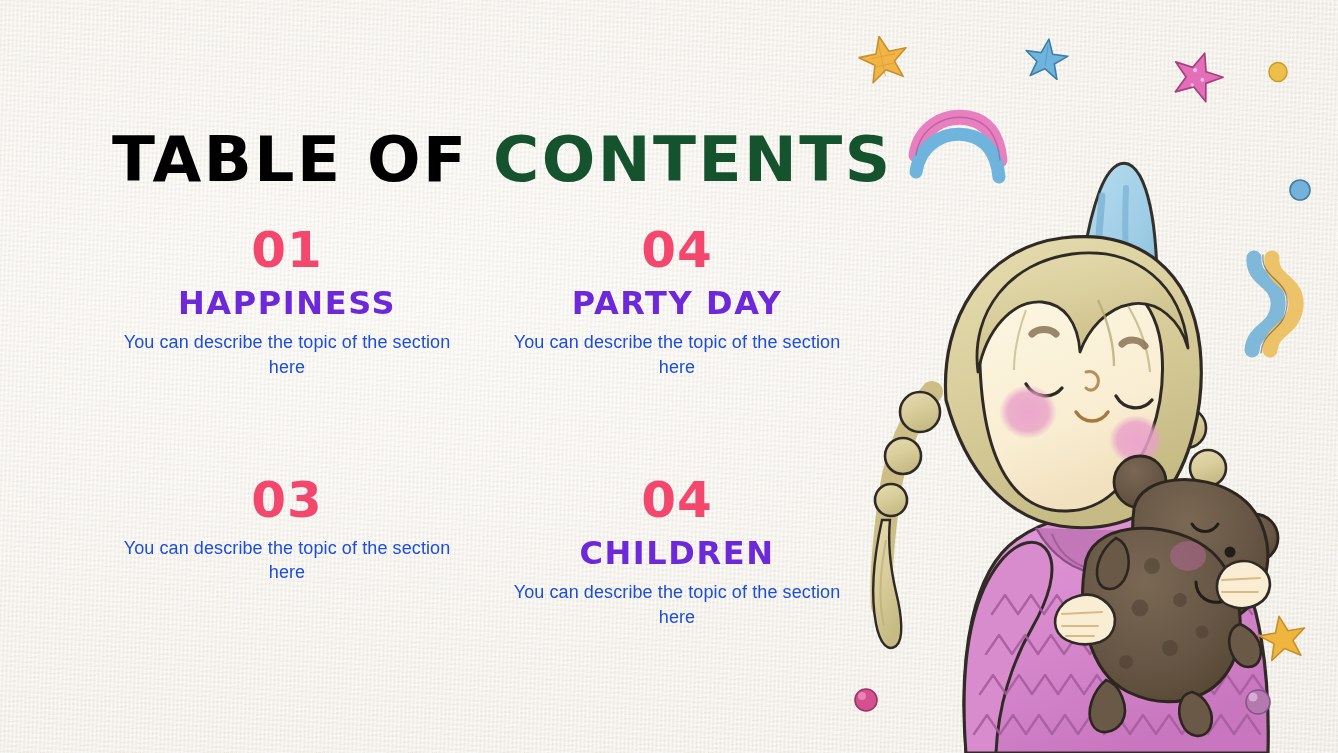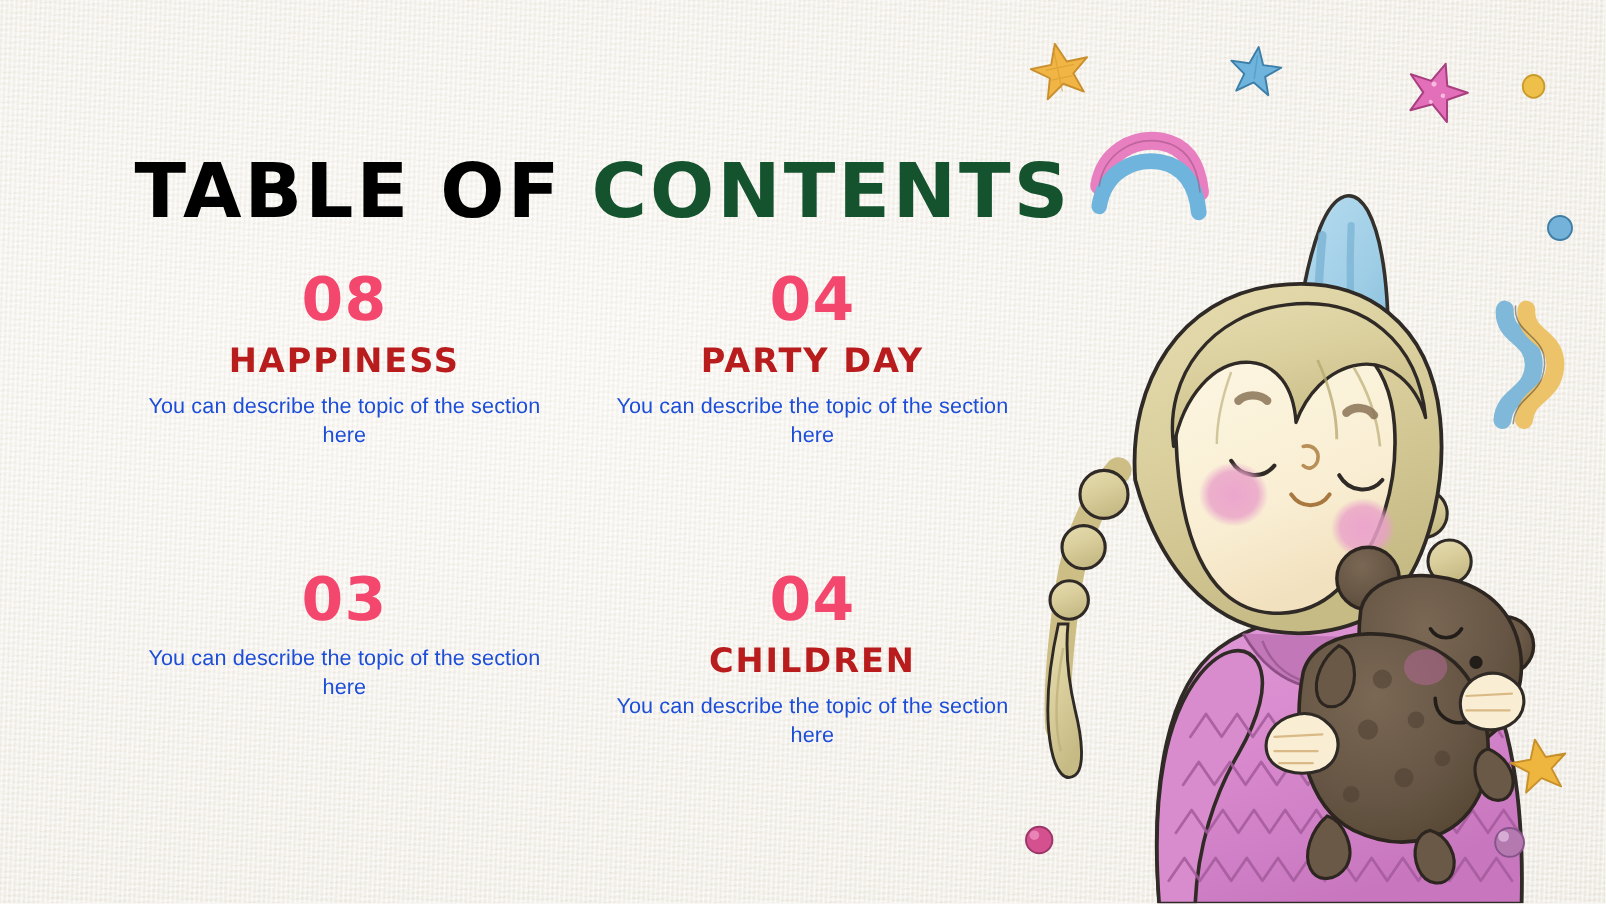--- a/index.html
+++ b/index.html
@@ -73,23 +73,23 @@
   .toc-num {
     font-family: "DejaVu Sans", sans-serif;
     font-size: 50px;
     font-weight: 700;
     color: #f4476d;
     line-height: 1.06;
     letter-spacing: 1px;
   }
   .toc-head {
     font-family: "DejaVu Sans", sans-serif;
-    font-size: 28px;
+    font-size: 32px;
     font-weight: 700;
-    color: #b91c1c;
+    color: #6d28d9;
     letter-spacing: 1.6px;
     margin-top: 9px;
     line-height: 1.1;
   }
   .toc-desc {
     font-family: Liberation Sans, sans-serif;
     font-size: 18px;
     color: #1d4ed8;
     line-height: 1.36;
     margin: 9px auto 0;
@@ -111,21 +111,21 @@
 <body>
 
 <div class="slide">
   <div class="paper-texture"></div>
 
   <h1 class="title"><span class="t-dark">TABLE OF</span> <span class="t-pink">CONTENTS</span></h1>
 
   <div class="toc-grid">
 
     <div class="toc-item">
-      <div class="toc-num">08</div>
+      <div class="toc-num">01</div>
       <div class="toc-head">HAPPINESS</div>
       <div class="toc-desc">You can describe the topic of the section here</div>
     </div>
 
     <div class="toc-item">
       <div class="toc-num">04</div>
       <div class="toc-head">PARTY DAY</div>
       <div class="toc-desc">You can describe the topic of the section here</div>
     </div>
 

